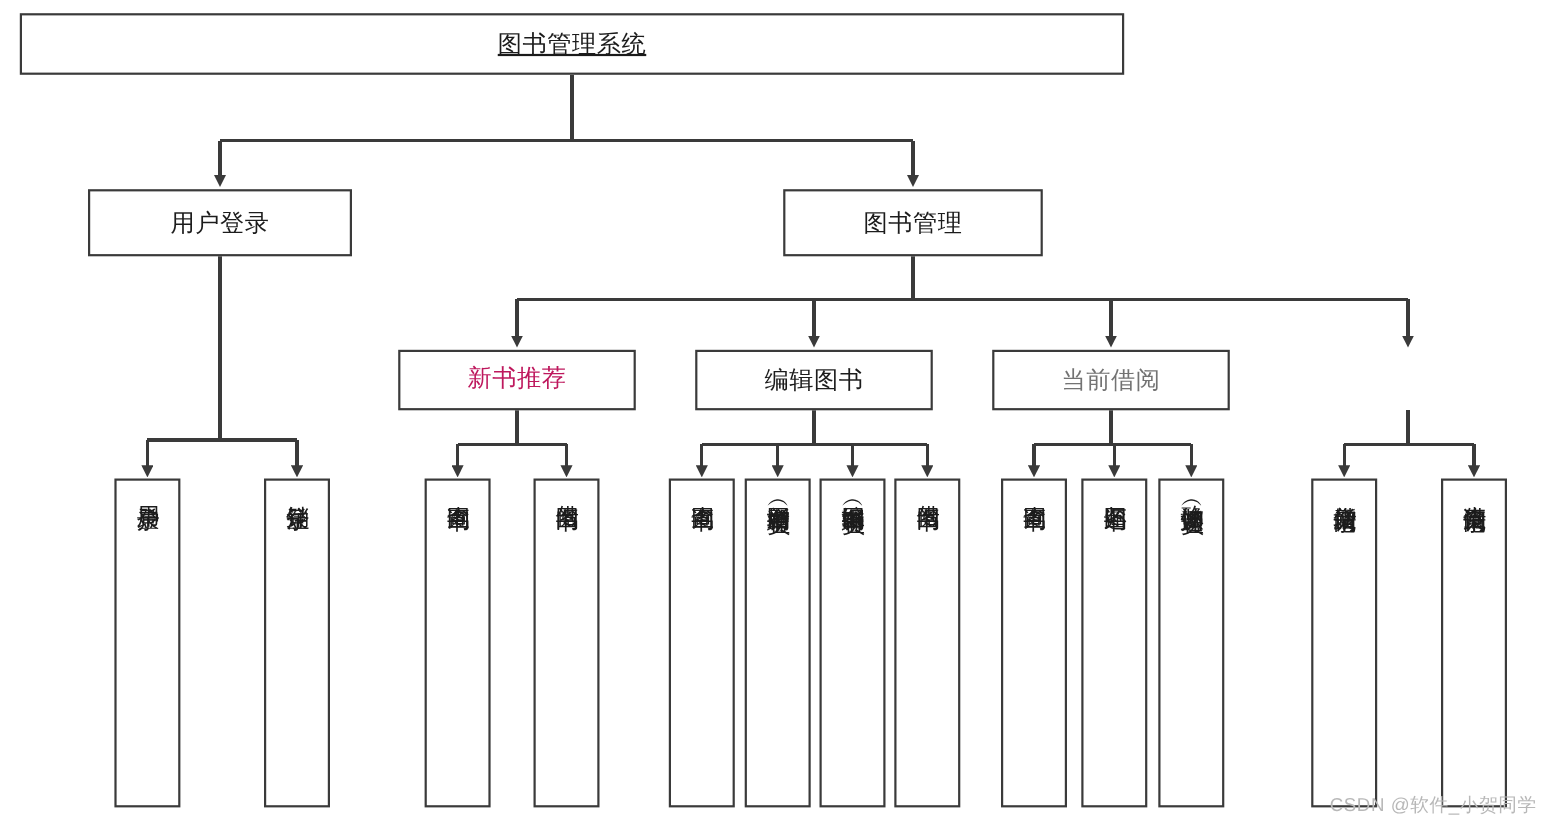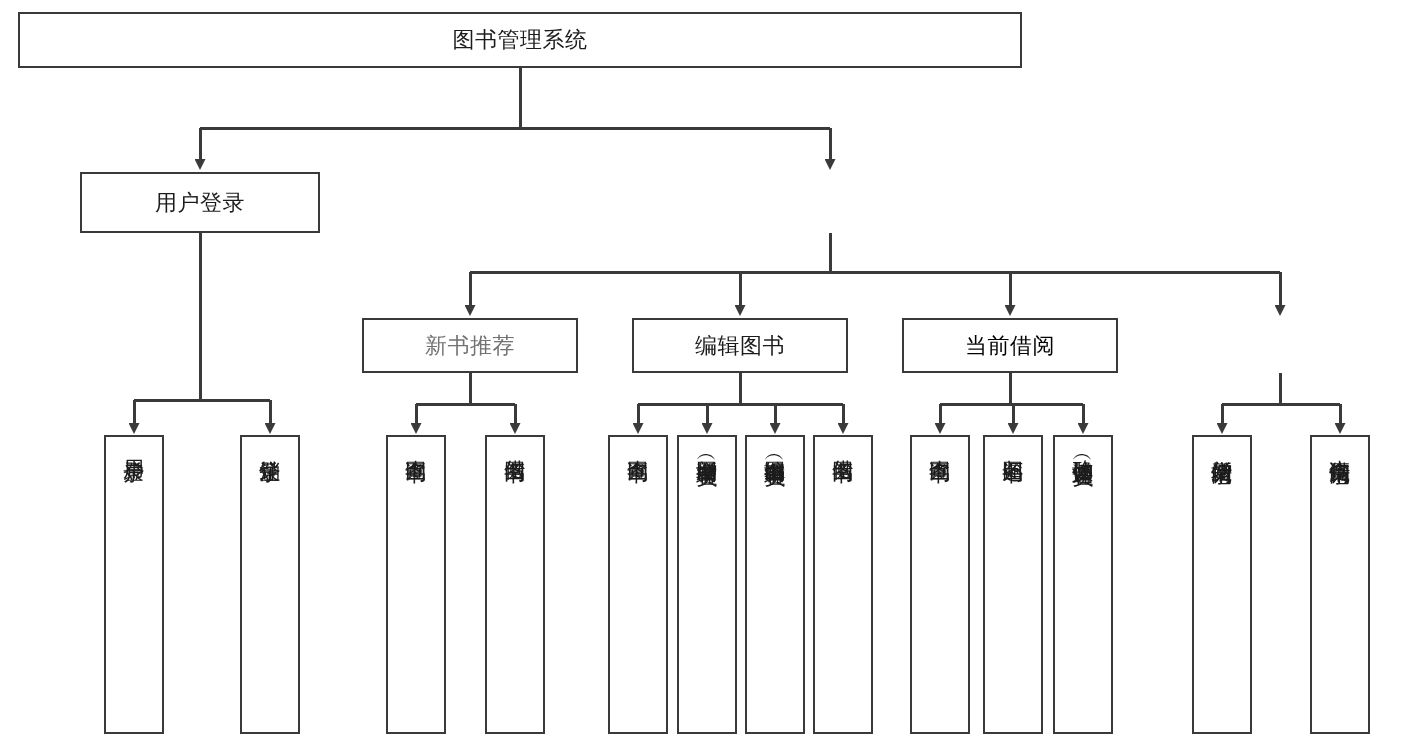--- a/index.html
+++ b/index.html
@@ -127,36 +127,39 @@
       <path d="M1013,404 L1013,424" marker-end="url(#arrow)"></path>
       <path d="M1083,404 L1083,424" marker-end="url(#arrow)"></path>
 
       <path d="M1280,373 L1280,404"></path>
       <path d="M1222,404 L1340,404"></path>
       <path d="M1222,404 L1222,424" marker-end="url(#arrow)"></path>
       <path d="M1340,404 L1340,424" marker-end="url(#arrow)"></path>
     </g>
   </svg>
 
-  <div class="node horiz" style="left: 18px; top: 12px; width: 1004px; height: 56px; border-color: rgb(58, 58, 58);">
+  <div class="node horiz" style="left: 18px; top: 12px; width: 1004px; height: 56px; border-color: rgb(58, 58, 58); text-decoration: underline;">
     <span class="label" style="color: rgb(28, 28, 28);">图书管理系统</span>
   </div>
 
   <div class="node horiz" style="left: 80px; top: 172px; width: 240px; height: 61px; border-color: rgb(58, 58, 58);">
     <span class="label" style="color: rgb(28, 28, 28);">用户登录</span>
   </div>
+  <div class="node horiz" style="left: 712px; top: 172px; width: 236px; height: 61px; border-color: rgb(58, 58, 58);">
+    <span class="label" style="color: rgb(28, 28, 28);">图书管理</span>
+  </div>
 
   <div class="node horiz" style="left: 362px; top: 318px; width: 216px; height: 55px; border-color: rgb(58, 58, 58);">
-    <span class="label" style="color: #737373;">新书推荐</span>
+    <span class="label" style="color: #be185d; font-family: Liberation Mono, monospace;">新书推荐</span>
   </div>
   <div class="node horiz" style="left: 632px; top: 318px; width: 216px; height: 55px; border-color: rgb(58, 58, 58);">
     <span class="label" style="color: rgb(28, 28, 28);">编辑图书</span>
   </div>
   <div class="node horiz" style="left: 902px; top: 318px; width: 216px; height: 55px; border-color: rgb(58, 58, 58);">
-    <span class="label" style="color: #000000;">当前借阅</span>
+    <span class="label" style="color: #737373;">当前借阅</span>
   </div>
 
   <div class="node vert" style="left: 104px; top: 435px; width: 60px; height: 299px; border-color: rgb(58, 58, 58);">
     <span class="label" style="color: rgb(28, 28, 28);">用户登录</span>
   </div>
   <div class="node vert" style="left: 240px; top: 435px; width: 60px; height: 299px; border-color: rgb(58, 58, 58);">
     <span class="label" style="color: rgb(28, 28, 28);">注销登录</span>
   </div>
   <div class="node vert" style="left: 386px; top: 435px; width: 60px; height: 299px; border-color: rgb(58, 58, 58);">
     <span class="label" style="color: rgb(28, 28, 28);">查询图书</span>
@@ -185,14 +188,15 @@
   <div class="node vert" style="left: 1053px; top: 435px; width: 60px; height: 299px; border-color: rgb(58, 58, 58);">
     <span class="label" style="color: rgb(28, 28, 28);">确认归还（管理员）</span>
   </div>
   <div class="node vert" style="left: 1192px; top: 435px; width: 60px; height: 299px; border-color: rgb(58, 58, 58);">
     <span class="label" style="color: rgb(28, 28, 28);">新增借阅记录</span>
   </div>
   <div class="node vert" style="left: 1310px; top: 435px; width: 60px; height: 299px; border-color: rgb(58, 58, 58);">
     <span class="label" style="color: rgb(28, 28, 28);">查询借阅记录</span>
   </div>
 
+  <div id="watermark">CSDN @软件_小贺同学</div>
 
 </div>
 
 </body></html>

